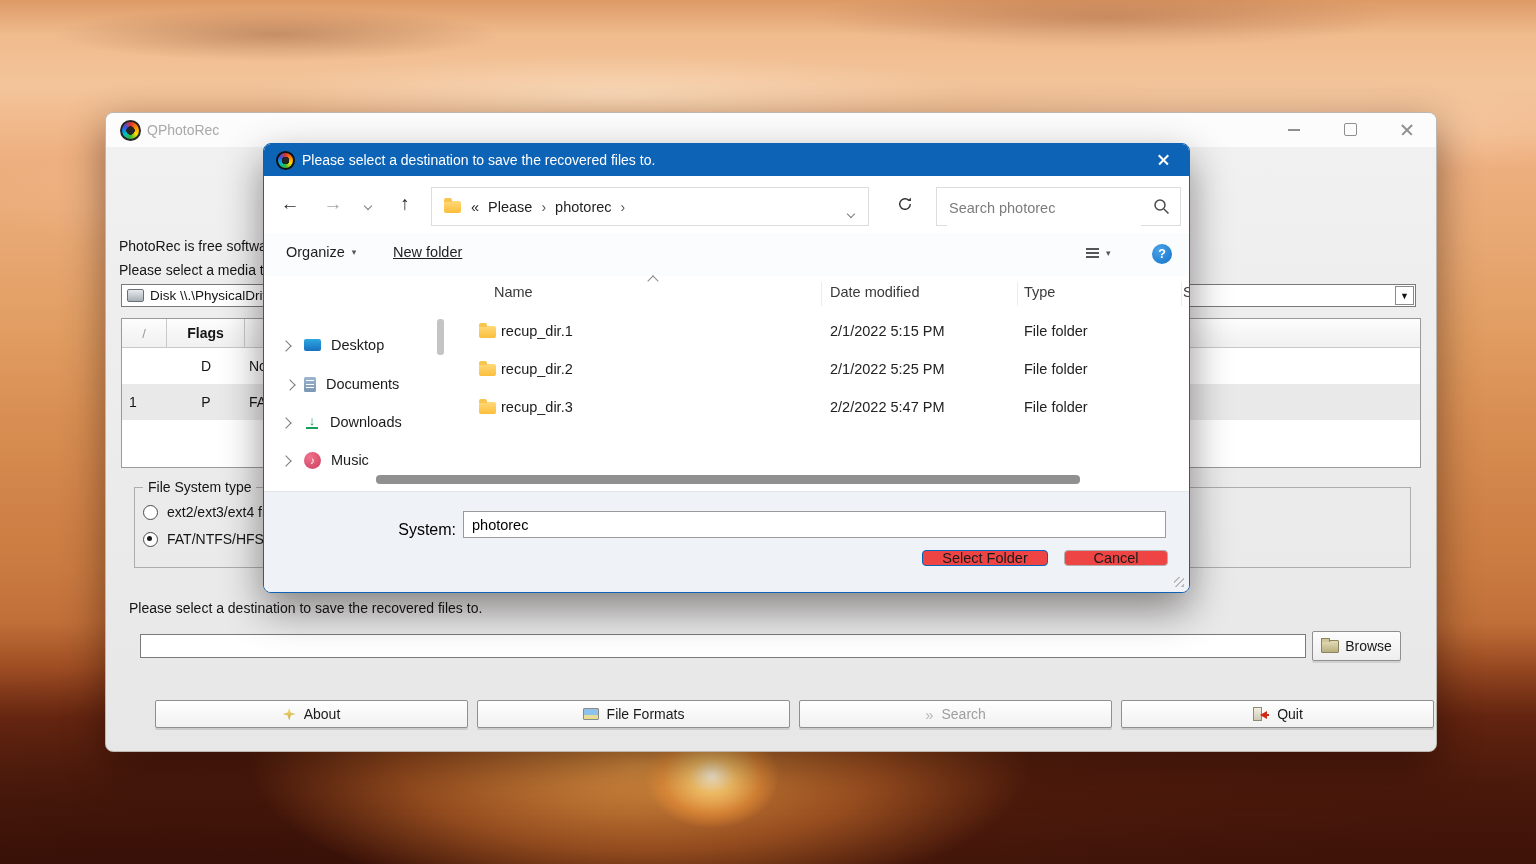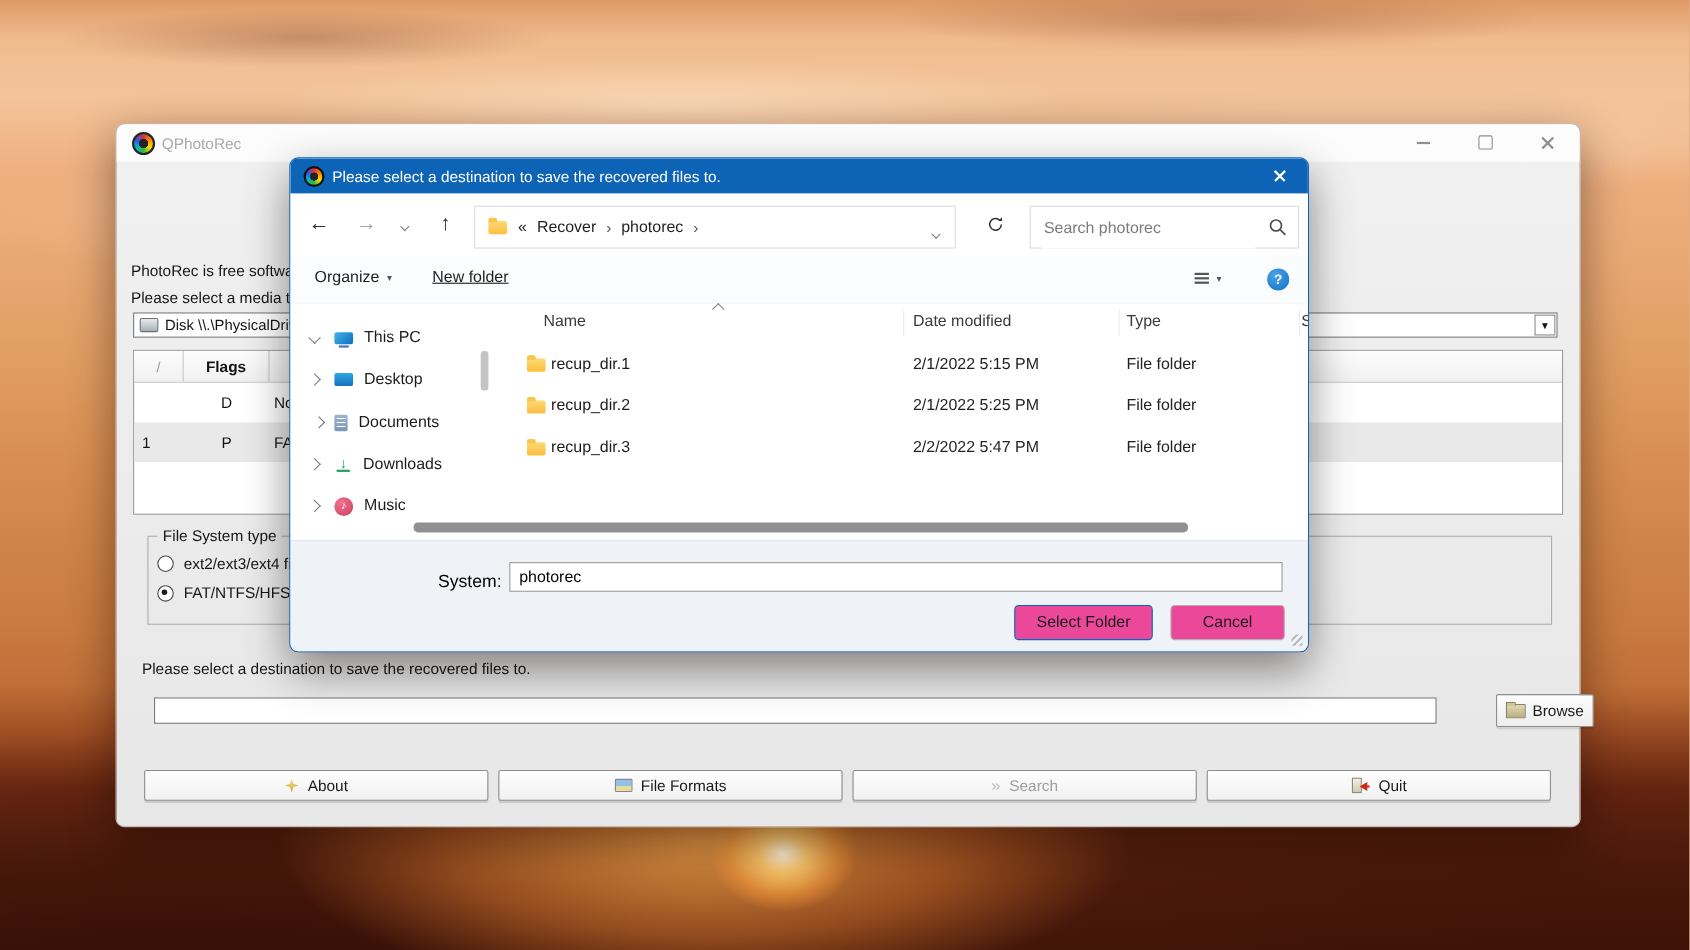--- a/index.html
+++ b/index.html
@@ -55,26 +55,26 @@
 
   .groupbox{position:absolute;left:28px;top:340px;width:1277px;height:81px;border:1px solid #adadad;box-sizing:border-box;}
   .gb-title{position:absolute;top:-9px;left:8px;background:#eaeaea;padding:0 5px;font-size:14px;}
   .radio-row{position:absolute;left:8px;display:flex;align-items:center;gap:9px;font-size:14px;}
   .radio{width:13px;height:13px;border:1px solid #4a4a4a;border-radius:50%;background:#fff;position:relative;flex:none;}
   .radio.checked::after{content:'';position:absolute;left:3px;top:3px;width:5px;height:5px;border-radius:50%;background:#1a1a1a;}
 
   .dest-prompt{position:absolute;left:23px;top:453px;font-size:14px;}
   .dest-input{position:absolute;left:34px;top:487px;width:1166px;height:24px;border:1px solid #7a7a7a;background:#fff;box-sizing:border-box;font:13.5px "Liberation Sans",sans-serif;padding:0 5px;}
   .browse-btn{position:absolute;left:1206px;top:484px;width:89px;height:30px;border:1px solid #8f8f8f;border-radius:2px;
-    background:linear-gradient(#fdfdfd,#eeeeee);display:flex;align-items:center;justify-content:center;gap:6px;font-size:14px;color:#1a1a1a;box-shadow:0 2px 0 rgba(0,0,0,.1);margin-left:48px;}
+    background:linear-gradient(#fdfdfd,#eeeeee);display:flex;align-items:center;justify-content:center;gap:6px;font-size:14px;color:#1a1a1a;box-shadow:0 2px 0 rgba(0,0,0,.1);}
   .tan-folder{width:16px;height:11px;background:linear-gradient(#e2dbb6,#b9af80);border:1px solid #8a8160;border-radius:1px;position:relative;}
   .tan-folder::before{content:'';position:absolute;top:-3px;left:-1px;width:7px;height:3px;background:#cfc69a;border:1px solid #8a8160;border-bottom:none;border-radius:1px 1px 0 0;}
 
   .app-btn{position:absolute;top:553px;width:313px;height:28px;border:1px solid #8f8f8f;border-radius:2px;
-    background:linear-gradient(#fefefe,#f1f1f1);display:flex;align-items:center;justify-content:center;gap:8px;font-size:14px;color:#1a1a1a;box-shadow:0 2px 0 rgba(0,0,0,.12);}
+    background:linear-gradient(#fefefe,#f1f1f1);display:flex;align-items:center;justify-content:center;gap:8px;font-size:14px;color:#1a1a1a;box-shadow:0 2px 0 rgba(0,0,0,.12);margin-left:24px;}
   .app-btn.disabled{color:#9e9e9e;}
   .star-icon{width:13px;height:13px;background:linear-gradient(#f8e28c,#c9a22f);
     clip-path:polygon(50% 0,62% 38%,100% 50%,62% 62%,50% 100%,38% 62%,0 50%,38% 38%);}
   .img-icon{width:16px;height:12px;border:1px solid #8a8a8a;background:linear-gradient(180deg,#8fc2ea 0 58%,#e6dd96 58% 100%);box-sizing:border-box;border-radius:1px;}
   .chev2{font-size:15px;color:#b8b8b8;line-height:1;}
   .quit-icon{position:relative;width:17px;height:15px;}
   .door{position:absolute;left:1px;top:0;width:9px;height:14px;background:linear-gradient(#f2efe3,#cfc9b4);border:1px solid #8f8a74;box-sizing:border-box;}
   .quit-arrow-head{position:absolute;right:2px;top:4px;width:0;height:0;border-right:7px solid #cf2a18;border-top:4px solid transparent;border-bottom:4px solid transparent;}
   .quit-arrow-tail{position:absolute;right:0;top:7px;width:4px;height:2px;background:#cf2a18;}
 
@@ -132,21 +132,21 @@
   .file-row{position:absolute;left:192px;right:0;height:37px;}
   .file-row .folder-ico{position:absolute;left:23px;top:12px;}
   .fr-name{position:absolute;left:45px;top:9px;}
   .fr-date{position:absolute;left:374px;top:9px;color:#222;}
   .fr-type{position:absolute;left:568px;top:9px;color:#222;}
   .hthumb{position:absolute;left:112px;top:199px;width:704px;height:9px;background:#909090;border-radius:4px;}
 
   .dlg-footer{position:absolute;left:0;top:347px;right:0;height:101px;background:#eff2f6;border-top:1px solid #e2e5e9;font-size:14.5px;color:#1b1b1b;}
   .folder-label{position:absolute;left:120px;top:372px;width:72px;text-align:right;line-height:27px;}
   .folder-input{position:absolute;left:199px;top:367px;width:703px;height:27px;border:1px solid #9a9a9a;box-sizing:border-box;font:14.5px "Liberation Sans",sans-serif;padding:0 8px;background:#fff;}
-  .dlg-btn{position:absolute;top:406px;height:32px;background:#ec4899;border:1px solid #b0b0b0;border-radius:4px;font-size:14.5px;color:#1b1b1b;display:flex;align-items:center;justify-content:center;box-sizing:border-box;}
+  .dlg-btn{position:absolute;top:406px;height:16px;background:#ef4444;border:1px solid #b0b0b0;border-radius:4px;font-size:14.5px;color:#1b1b1b;display:flex;align-items:center;justify-content:center;box-sizing:border-box;}
   .dlg-btn.primary{border:1.5px solid #0067c0;}
   .grip{position:absolute;right:5px;bottom:5px;width:10px;height:10px;
     background:repeating-linear-gradient(135deg,rgba(0,0,0,0) 0 3px,#b9b9b9 3px 4.5px);}
 </style>
 </head>
 <body>
 
 <div class="screen">
   <div class="wallpaper"></div>
 
@@ -255,21 +255,21 @@
       <span class="nav-ico dim" style="left:55px;">→</span>
       <span class="nav-ico" style="left:90px;top:16px;">
           <span class="chev sm"></span>
         </span>
       <span class="nav-ico" style="left:127px;">↑</span>
 
       <div class="addr">
         <span class="folder-ico"></span>
         <span>«</span>
         <span class="crumb-sep" style="margin:0 0 0 9px;width:0;"></span>
-        <span>Recover</span>
+        <span>Please</span>
         <span class="crumb-sep">›</span>
         <span>photorec</span>
         <span class="crumb-sep">›</span>
         <span class="addr-chev"><span class="chev sm"></span></span>
       </div>
 
       <span class="nav-ico" style="left:629px;top:16px;width:24px;height:24px;">
         <svg width="16" height="16" viewBox="0 0 16 16">
           <path d="M13.3 8a5.3 5.3 0 1 1-1.5-3.7" fill="none" stroke="#333" stroke-width="1.4"></path>
           <path d="M13.9 1.6v3.4h-3.4z" fill="#333"></path>
@@ -299,25 +299,20 @@
             <i></i>
             <i></i>
           </span>
         <span class="caret">▾</span>
       </div>
       <div class="help-circle">?</div>
     </div>
 
     <div class="dlg-body">
 
-      <div class="side-item" style="top:16px;">
-        <span class="chev-box"><span class="chev"></span></span>
-        <span class="ico pc-icon"></span>
-        <span>This PC</span>
-      </div>
       <div class="side-item" style="top:54px;">
         <span class="chev-box"><span class="chev" style="transform:rotate(-45deg);"></span></span>
         <span class="ico desktop-icon"></span>
         <span>Desktop</span>
       </div>
       <div class="side-item" style="top:93px;text-align:right;">
         <span class="chev-box"><span class="chev" style="transform:rotate(-45deg);"></span></span>
         <span class="ico doc-icon"></span>
         <span>Documents</span>
       </div>

